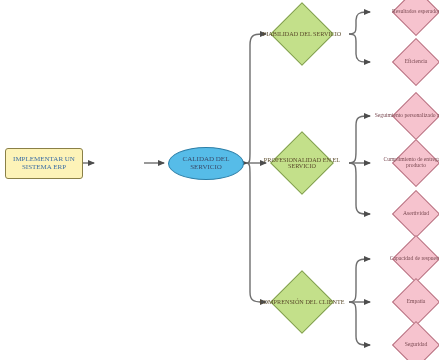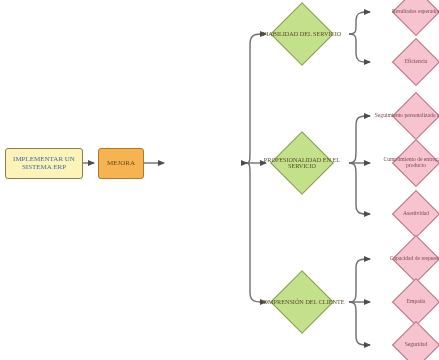--- a/index.html
+++ b/index.html
@@ -74,24 +74,24 @@
       <path d="M349,302 C356,302 356,298 356,290 L356,268 C356,261 359,259 366,259 L370,259"></path>
       <path d="M349,302 L370,302"></path>
       <path d="M349,302 C356,302 356,306 356,314 L356,336 C356,343 359,345 366,345 L370,345"></path>
     </g>
   </svg>
 
   <div class="node rbox start t9 sc" style="left:5px;top:148px;width:78px;height:31px;">
     <span>IMPLEMENTAR UN SISTEMA ERP</span>
   </div>
 
-  <div class="node rbox mid t9 sc" style="left:98px;top:148px;width:46px;height:31px;">
-    <span>MEJORA</span>
+
+  <div class="node ellipse t9 sc" style="left:168px;top:147px;width:76px;height:33px;">
+    <span>CALIDAD DEL SERVICIO</span>
   </div>
-
 
   <div class="diamond green" style="left:256px;top:2px;width:92px;height:64px;">
     <div class="shape" style="width:45px;height:45px;"></div>
     <div class="lbl t8 sc">FIABILIDAD DEL SERVICIO</div>
   </div>
 
   <div class="diamond green" style="left:256px;top:131px;width:92px;height:64px;">
     <div class="shape" style="width:45px;height:45px;"></div>
     <div class="lbl t8 sc">PROFESIONALIDAD EN EL SERVICIO</div>
   </div>

